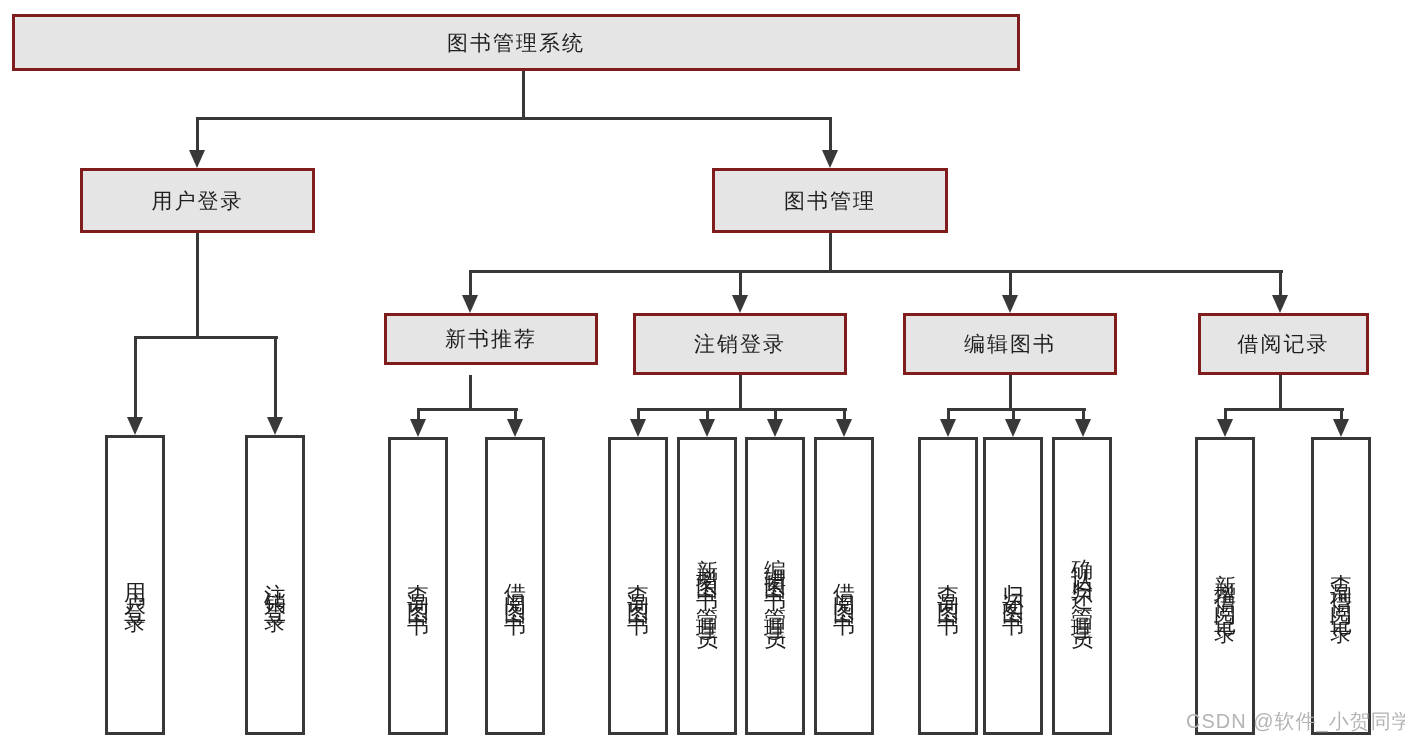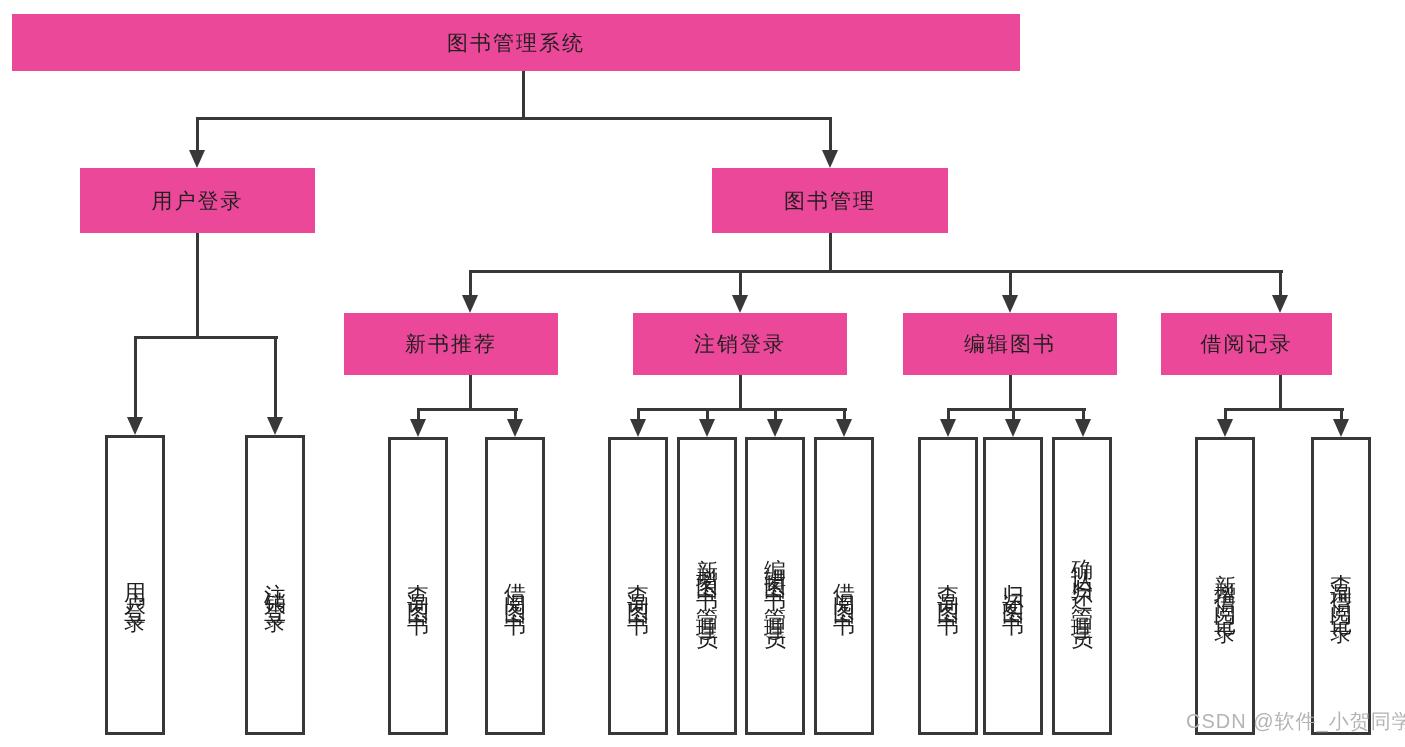--- a/index.html
+++ b/index.html
@@ -7,22 +7,22 @@
     position:relative;
     width:1405px; height:747px;
     background:#ffffff;
     overflow:hidden;
     font-family:"Liberation Sans", sans-serif;
     color:#1f1f1f;
   }
   .box {
     position:absolute;
     box-sizing:border-box;
-    background:#ec4899;
-    border:3px solid #ec4899;
+    background:#e5e5e5;
+    border:3px solid #7f1d1d;
     display:flex;
     align-items:center;
     justify-content:center;
     font-size:21px;
     letter-spacing:2px;
     color:#1f1f1f;
     z-index:2;
   }
   .vbox {
     position:absolute;
@@ -122,24 +122,24 @@
     <div class="arr" style="left:1217px; top:419px;"></div>
     <div class="vl" style="left:1340px; top:410px; height:11px;"></div>
     <div class="arr" style="left:1333px; top:419px;"></div>
   </div>
 
   <div class="box" style="left:12px; top:14px; width:1008px; height:57px;">图书管理系统</div>
 
   <div class="box" style="left:80px; top:168px; width:235px; height:65px;">用户登录</div>
   <div class="box" style="left:712px; top:168px; width:236px; height:65px;">图书管理</div>
 
-  <div class="box" style="left:344px; top:313px; width:214px; height:62px;">新书推荐</div>
+  <div class="box" style="left:384px; top:313px; width:214px; height:52px;">新书推荐</div>
   <div class="box" style="left:633px; top:313px; width:214px; height:62px;">注销登录</div>
   <div class="box" style="left:903px; top:313px; width:214px; height:62px;">编辑图书</div>
-  <div class="box" style="left:1161px; top:313px; width:171px; height:62px;">借阅记录</div>
+  <div class="box" style="left:1198px; top:313px; width:171px; height:62px;">借阅记录</div>
 
   <div class="vbox" style="left:105px; top:435px; width:60px; height:300px;">用户登录</div>
   <div class="vbox" style="left:245px; top:435px; width:60px; height:300px;">注销登录</div>
 
   <div class="vbox" style="left:388px; top:437px; width:60px; height:298px;">查询图书</div>
   <div class="vbox" style="left:485px; top:437px; width:60px; height:298px;">借阅图书</div>
 
   <div class="vbox" style="left:608px; top:437px; width:60px; height:298px;">查询图书</div>
   <div class="vbox" style="left:677px; top:437px; width:60px; height:298px;">新增图书（管理员）</div>
   <div class="vbox" style="left:745px; top:437px; width:60px; height:298px;">编辑图书（管理员）</div>

